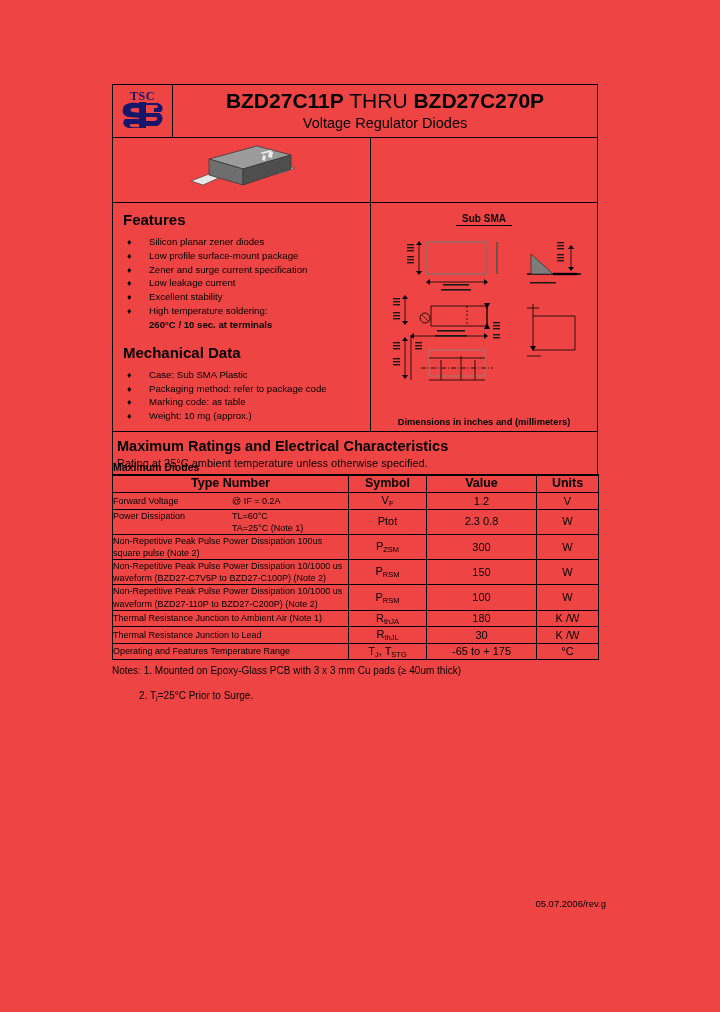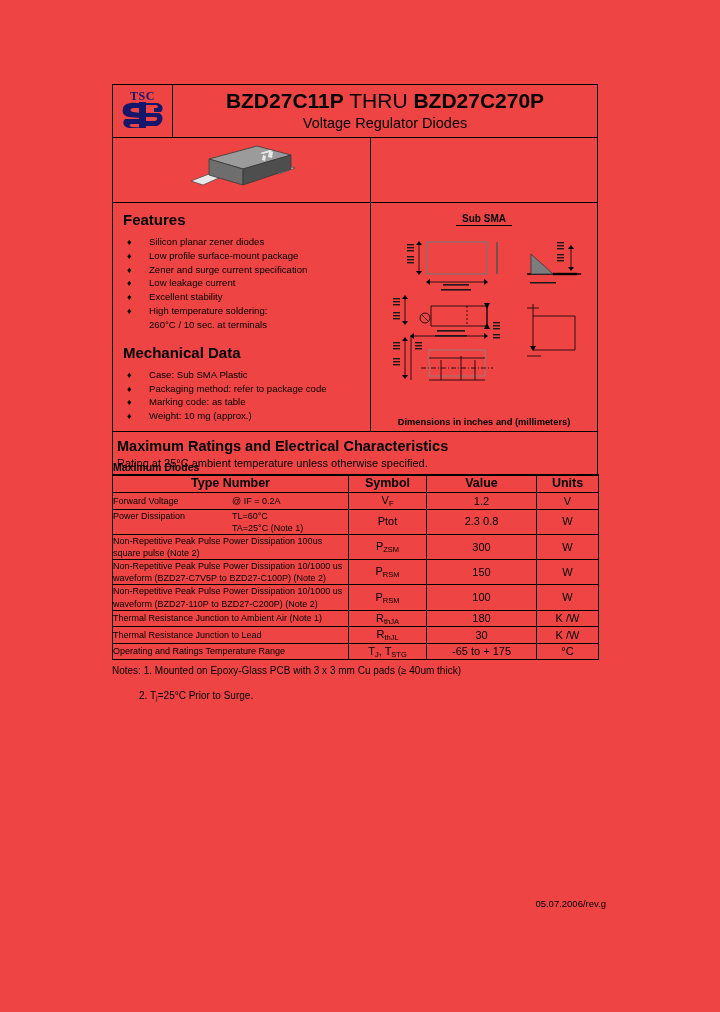--- a/index.html
+++ b/index.html
@@ -70,21 +70,21 @@
   h2.sect.second { margin-top:12px; }
   ul.feat { list-style:none; margin:0; padding:0; }
   ul.feat li {
     font-size:9.6px; line-height:1.44;
     padding-left:26px; position:relative;
   }
   ul.feat li .dia {
     position:absolute; left:4px; top:1px;
     font-size:9px; line-height:1.44;
   }
-  ul.feat li .cont { display:block; padding-left:0; }
+  ul.feat li .cont { display:block; padding-left:0;font-weight:bold; }
 
   .subsma-wrap { text-align:center; margin-bottom:4px; }
   .subsma {
     display:inline-block; font-size:10px; font-weight:bold;
     border-bottom:1.6px solid #000; padding:0 6px 1px 6px;
   }
   .draw-area { flex:1; position:relative; }
   .dims-note { text-align:center; font-size:9.3px; font-weight:bold; margin-top:2px; }
 
   
@@ -421,21 +421,21 @@
         </tr>
 
         <tr>
           <td class="c-type">Thermal Resistance Junction to Lead</td>
           <td class="c-sym"><span>R</span><sub class="sb">thJL</sub></td>
           <td class="c-val">30</td>
           <td class="c-unit">K /W</td>
         </tr>
 
         <tr>
-          <td class="c-type">Operating and Ratings Temperature Range</td>
+          <td class="c-type">Operating and Features Temperature Range</td>
           <td class="c-sym"><span>T</span><sub class="sb">J</sub>, <span>T</span><sub class="sb">STG</sub></td>
           <td class="c-val">-65 to + 175</td>
           <td class="c-unit">°C</td>
         </tr>
 
       </tbody>
     </table>
 
     <div class="notes">
       <div>Notes: 1. Mounted on Epoxy-Glass PCB with 3 x 3 mm Cu pads (≥ 40um thick)</div>

